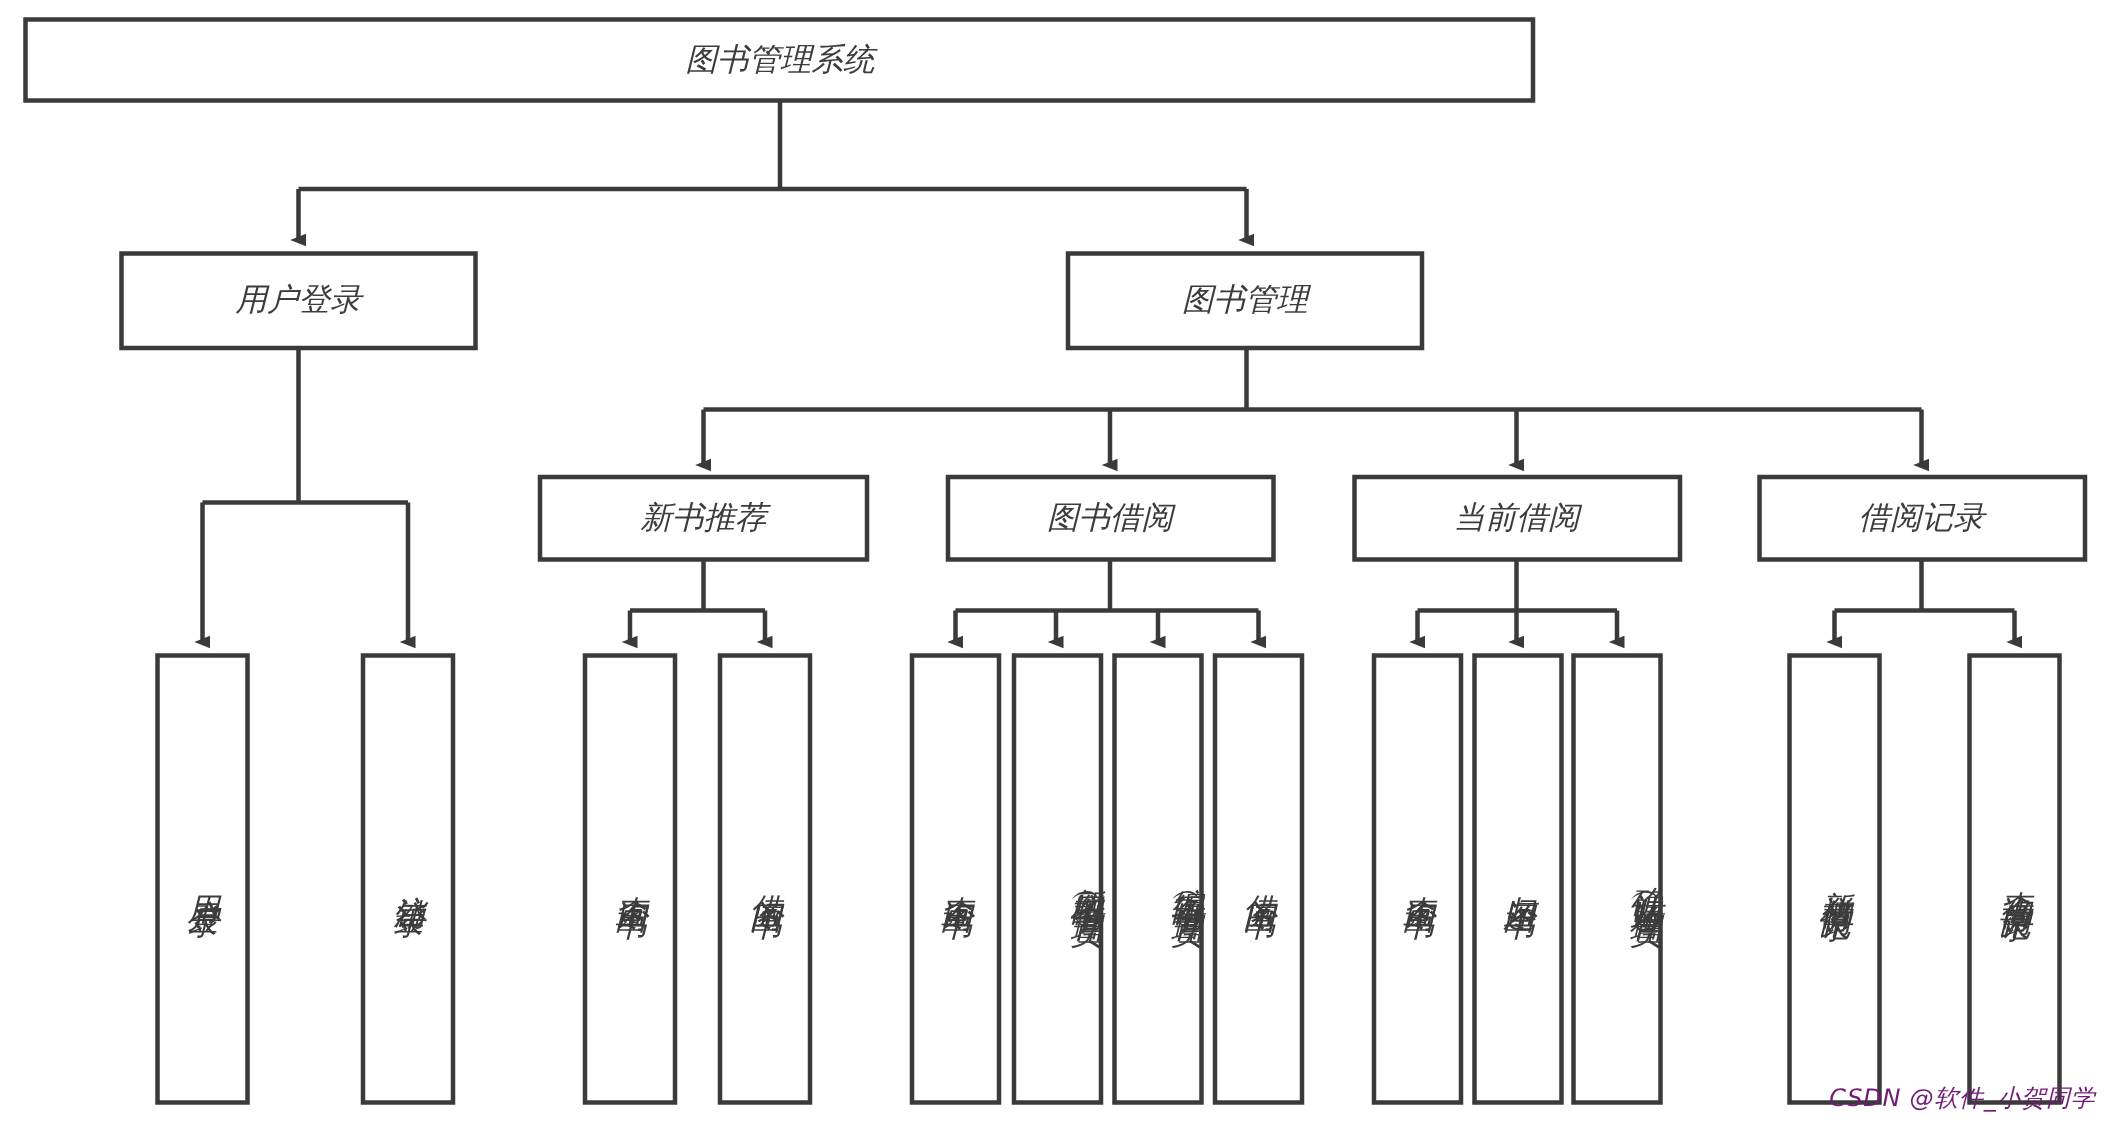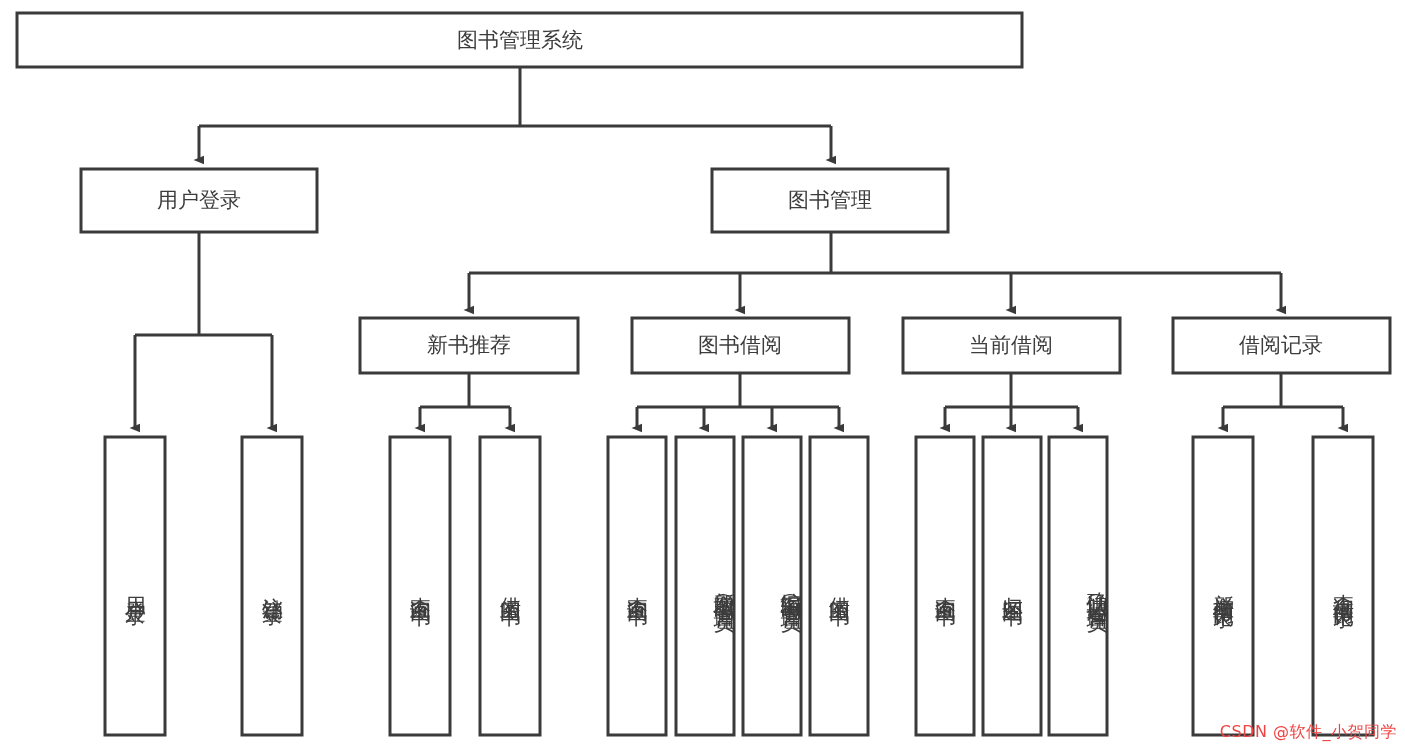--- a/index.html
+++ b/index.html
@@ -1,21 +1,21 @@
 <!DOCTYPE html>
 <html><head>
 <meta charset="utf-8">
 <style>
   html,body{margin:0;padding:0;background:#ffffff;}
   body{
     width:1405px;height:747px;
     font-family:"DejaVu Sans","Liberation Sans",sans-serif;
     overflow:hidden;
   }
-  #stage{position:relative;width:1405px;height:747px;background:#fff;}
+  #stage{position:relative;width:1405px;height:747px;background:#fff;font-style:italic;}
   svg#diagram{position:absolute;left:0;top:0;width:1405px;height:747px;display:block;}
   .nodebox{fill:#ffffff;stroke:#3a3a3a;stroke-width:3;}
   .conn{stroke:#3a3a3a;stroke-width:3;fill:none;stroke-linecap:butt;}
   .nodelabel{
     fill:#3c3c3c;
     font-family:"DejaVu Sans","Liberation Sans",sans-serif;
     font-size:21px;
     text-anchor:middle;
     dominant-baseline:middle;
   }
@@ -32,21 +32,21 @@
     font-family:"DejaVu Sans","Liberation Sans",sans-serif;
     line-height:1;
     white-space:nowrap;
     pointer-events:none;
   }
   #watermark{
     position:absolute;
     right:8px;bottom:4px;
     font-family:"DejaVu Sans","Liberation Sans",sans-serif;
     font-size:16px;
-    color:#ef4444;
+    color:#701a75;
     letter-spacing:0.5px;
     user-select:none;
   }
 </style>
 </head>
 <body>
 
 <div id="stage">
 
   <svg id="diagram" viewBox="0 0 1405 747">

